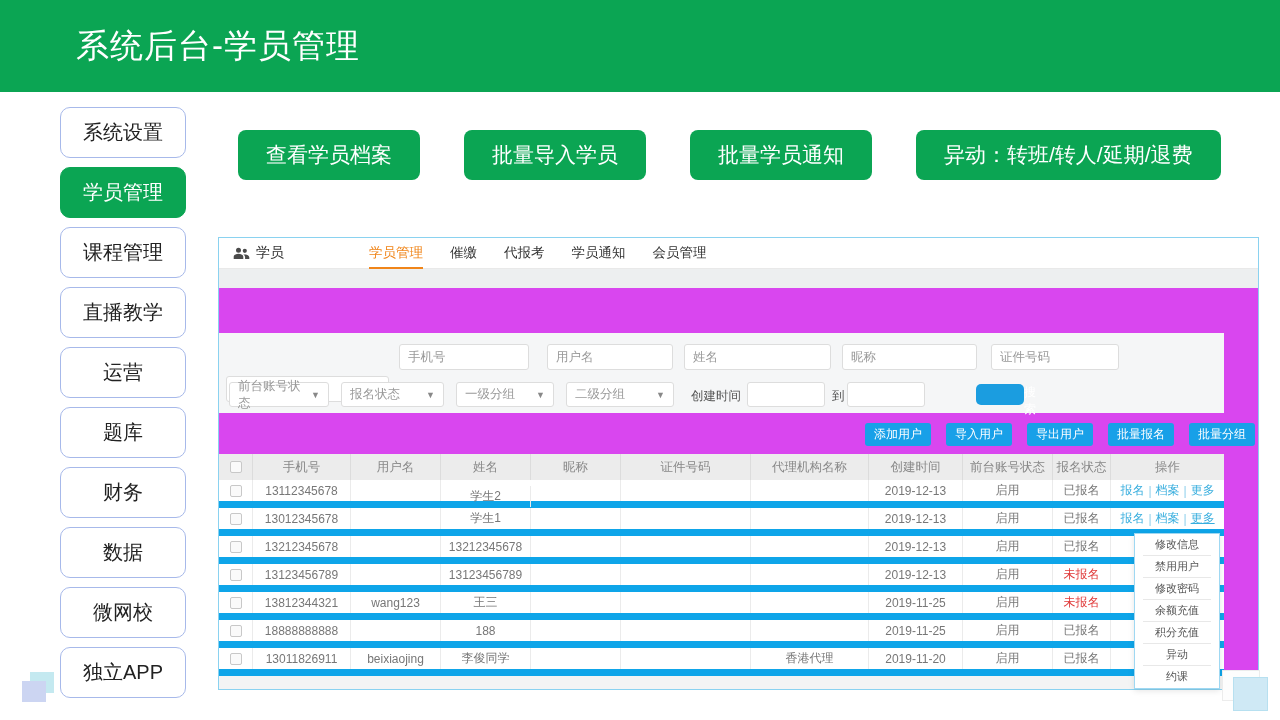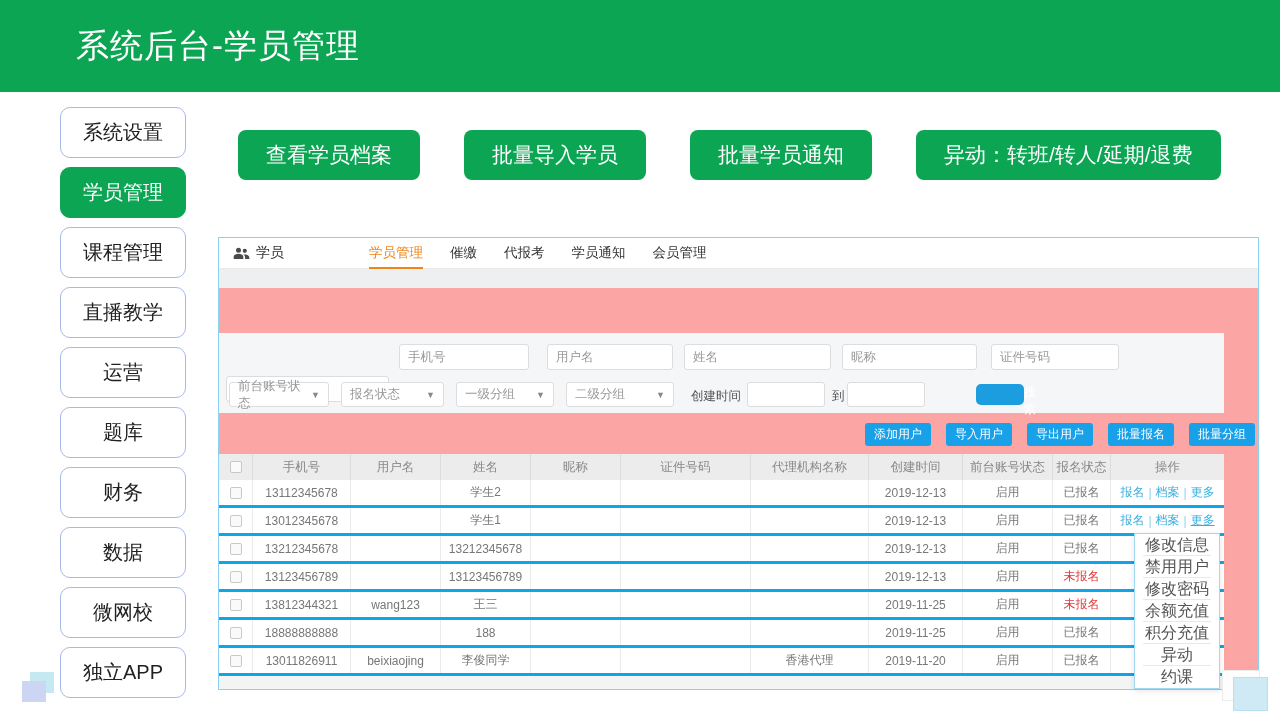--- a/index.html
+++ b/index.html
@@ -19,21 +19,21 @@
   .side-item.active { background:#0ba553; border-color:#0ba553; color:#fff; }
 
   
   .quick-row { position:absolute; left:238px; top:130px; display:flex; gap:44px; }
   .quick-btn { height:50px; background:#0ba553; border:none; border-radius:8px;
                color:#fff; font-size:21px; padding:0 28px; cursor:pointer;
                font-family:"Liberation Sans", sans-serif; }
 
   
   .panel { position:absolute; left:218px; top:237px; width:1041px; height:453px;
-           background:#fca5a5; border:1px solid #8ad2f0; }
+           background:#d946ef; border:1px solid #8ad2f0; }
   .panel-header { position:relative; height:31px; border-bottom:1px solid #e9e9e9;
                   display:flex; align-items:center; background:#fff; }
   .module { display:flex; align-items:center; gap:6px; margin-left:14px;
             font-size:14px; color:#333; }
   .tabs { position:absolute; left:150px; top:0; height:31px; display:flex; gap:27px; }
   .tab { height:31px; line-height:30px; font-size:13.5px; color:#333; cursor:pointer; }
   .tab.active { color:#f08519; border-bottom:2px solid #f08519; }
 
   .gray-strip { height:19px; background:#edeff0; }
   .section-row { height:44px; display:flex; align-items:center; padding-left:5px; background:#fbfcfc; }
@@ -53,38 +53,38 @@
   
   .bulk-row { position:absolute; top:185px; right:3px; display:flex; gap:15px; }
   .bulk-btn { height:23px; background:#18a0e8; color:#fff; border:none; border-radius:3px;
               font-size:12px; padding:0 9px; cursor:pointer; font-family:"Liberation Sans", sans-serif; }
 
   
   .table { position:absolute; left:0; top:216px; width:1005px; }
   .t-row { display:flex; width:1005px; }
   .t-head { background:#ececec; height:26px; }
   .t-head .t-cell { color:#888; font-size:12.5px; border-right:1px solid #dcdcdc; }
-  .t-body-row { height:28px; background:#fff; border-bottom:3px solid #0ea5e9; }
+  .t-body-row { height:28px; background:#fff; border-bottom:7px solid #0ea5e9; }
   .t-cell { display:flex; align-items:center; justify-content:center; height:100%;
             font-size:12px; color:#777; overflow:hidden; white-space:nowrap; }
   .t-body-row .t-cell { border-right:1px solid #ebebeb; }
   .t-cell:last-child { border-right:none !important; flex:1; }
   .chk { width:12px; height:12px; border:1px solid #c8c8c8; border-radius:2px; background:#fafafa; cursor:pointer; }
   .links { color:#38aede; }
   .links a { color:#38aede; text-decoration:none; cursor:pointer; }
   .links .sep { color:#8fd0ec; margin:0 4px; }
   .links a.hovered { text-decoration:underline; }
   .red { color:#e03a3a; }
   .t-footer { position:absolute; left:0; top:438px; width:1005px; height:13px; background:#f3f4f4; }
 
   
   .ctx-menu { position:absolute; left:915px; top:295px; width:86px; height:156px;
               background:#fff; border:1px solid #9fd8f2; box-shadow:0 2px 6px rgba(0,0,0,.1);
               overflow:hidden; z-index:6; }
-  .ctx-item { height:21px; line-height:21px; text-align:center; font-size:16px; color:#555; cursor:pointer; }
+  .ctx-item { height:21px; line-height:21px; text-align:center; font-size:11px; color:#555; cursor:pointer; }
   .ctx-sep { height:1px; background:#e8e8e8; margin:0 8px; }
 
   
   .deco { position:absolute; z-index:10; }
   .deco-bl-cyan { left:30px; top:672px; width:24px; height:21px; background:#c4e9f0; }
   .deco-bl-lav  { left:22px; top:681px; width:24px; height:21px; background:#ccd5f2; z-index:11; }
   .deco-br-out  { left:1222px; top:670px; width:38px; height:31px; background:#fdfdfd; border:1px solid #ececec; }
   .deco-br-fill { left:1233px; top:677px; width:35px; height:34px; background:#cfe9f5; border:1px solid #b7e0f0; z-index:11; }
 </style>
 </head>
@@ -185,21 +185,21 @@
         <div class="t-cell" style="width: 90px;">前台账号状态</div>
         <div class="t-cell" style="width: 58px;">报名状态</div>
         <div class="t-cell" style="width: 111px;">操作</div>
       </div>
       <div class="t-row t-body-row">
         <div class="t-cell" style="width: 34px;">
           <span class="chk"></span>
         </div>
         <div class="t-cell" style="width: 98px;">13112345678</div>
         <div class="t-cell" style="width: 90px;"></div>
-        <div class="t-cell" style="width: 90px;">学生2</div>
+        <div class="t-cell" style="width: 90px; margin-top: 6px;">学生2</div>
         <div class="t-cell" style="width: 90px;"></div>
         <div class="t-cell" style="width: 130px;"></div>
         <div class="t-cell" style="width: 118px;"></div>
         <div class="t-cell" style="width: 94px;">2019-12-13</div>
         <div class="t-cell" style="width: 90px;">启用</div>
         <div class="t-cell" style="width: 58px;">已报名</div>
         <div class="t-cell links" style="width: 111px;">
           <a>报名</a>
           <span class="sep">|</span>
           <a>档案</a>

